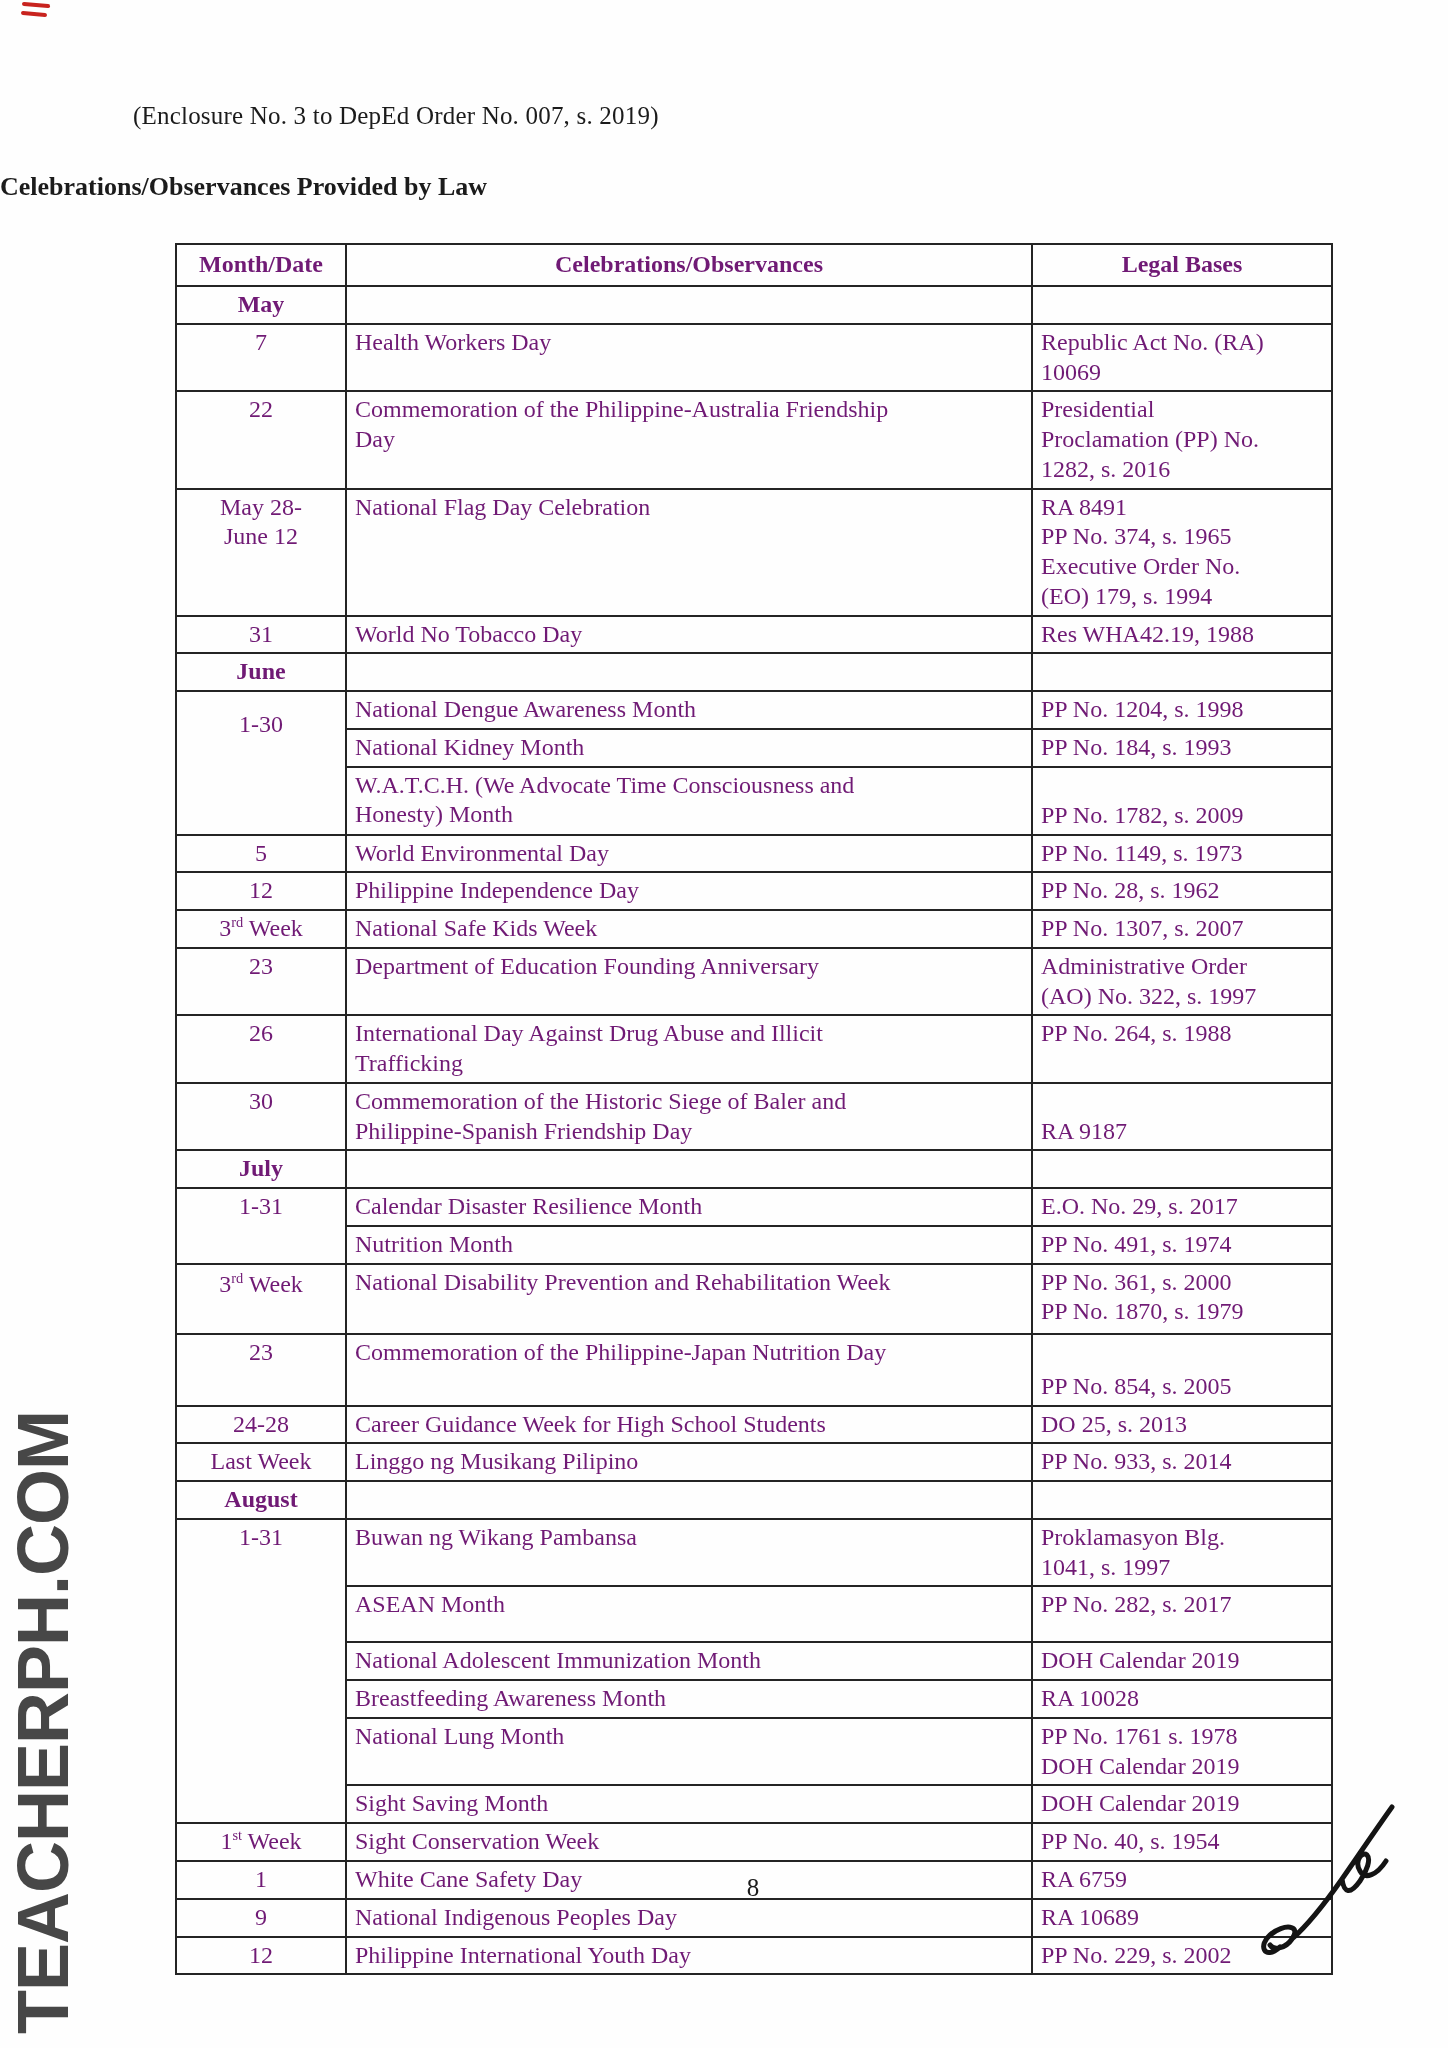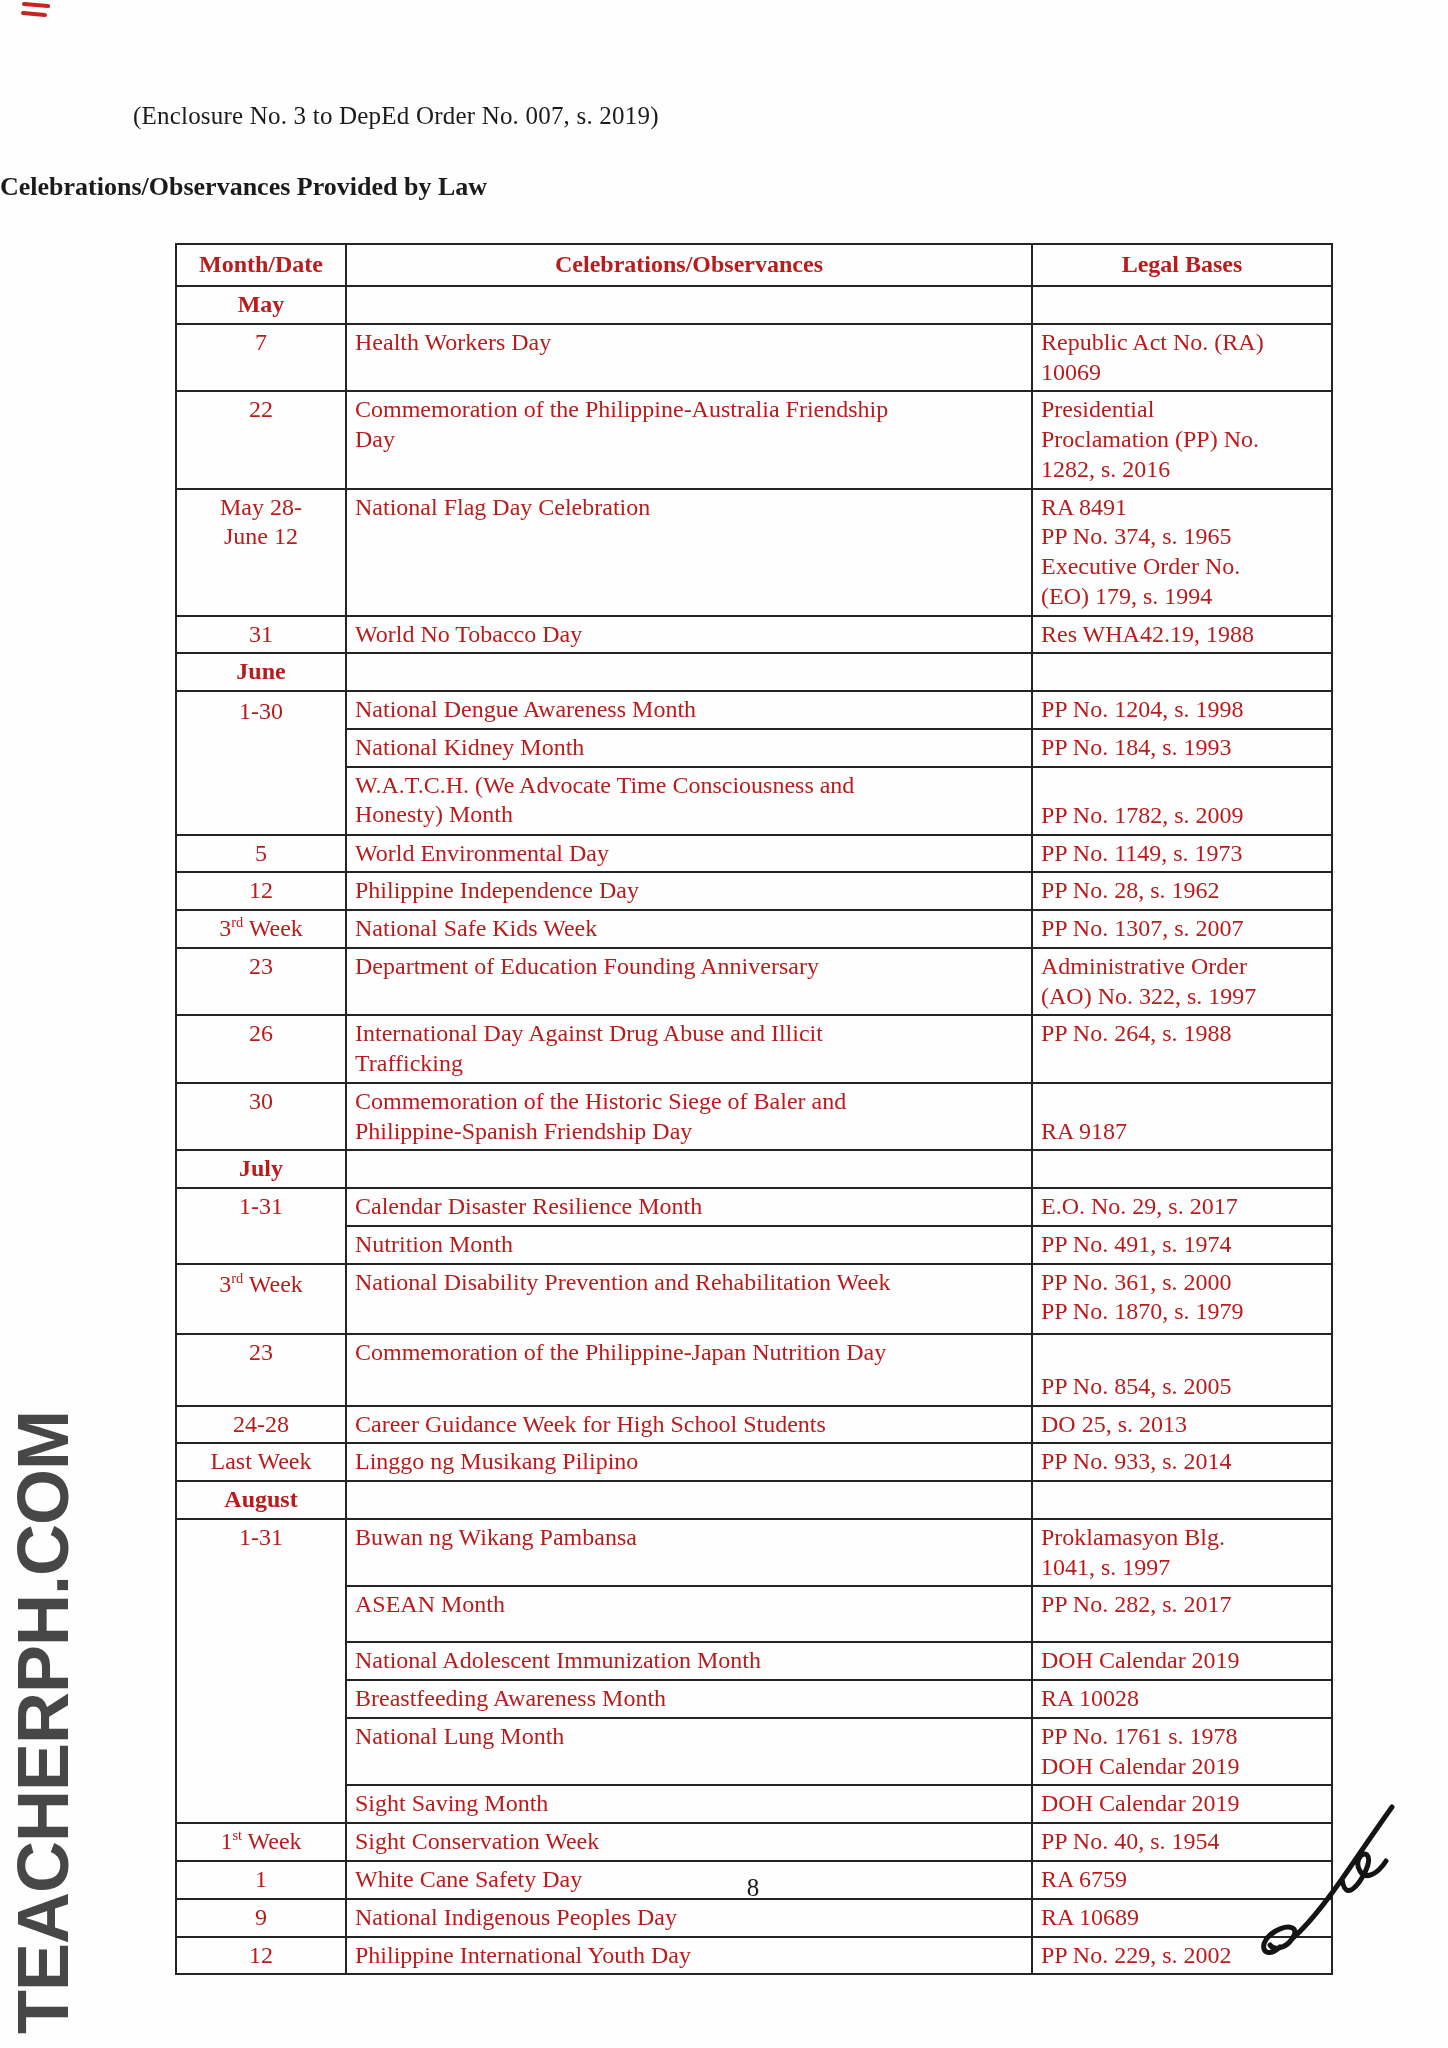--- a/index.html
+++ b/index.html
@@ -17,21 +17,21 @@
     position:absolute; left:133px; top:102px;
     font-size:25px; letter-spacing:0.2px; white-space:nowrap;
   }
   .doc-title {
     position:absolute; left:0; top:172px; width:1400px;
     font-size:26px; font-weight:bold;
   }
   table.obs-table {
     position:absolute; left:175px; top:243px;
     width:1156px; border-collapse:collapse; table-layout:fixed;
-    font-size:24px; color:#b91c1c;
+    font-size:24px; color:#701a75;
   }
   .obs-table col.c1 { width:170px; }
   .obs-table col.c2 { width:686px; }
   .obs-table col.c3 { width:300px; }
   .obs-table th, .obs-table td {
     border:2px solid #242424;
     padding:3px 8px;
     vertical-align:top;
     line-height:1.24;
   }
@@ -111,21 +111,21 @@
           <td class="c-date">31</td>
           <td class="c-celeb">World No Tobacco Day</td>
           <td class="c-legal">Res WHA42.19, 1988</td>
         </tr>
         <tr class="month-row">
           <td class="c-date month-name">June</td>
           <td class="c-celeb"></td>
           <td class="c-legal"></td>
         </tr>
         <tr style="height: 33px;">
-          <td class="c-date" rowspan="3" style="vertical-align:top;padding-top:5px">1-30</td>
+          <td class="c-date" rowspan="3" style="vertical-align:top;padding-top:18px">1-30</td>
           <td class="c-celeb">National Dengue Awareness Month</td>
           <td class="c-legal">PP No. 1204, s. 1998</td>
         </tr>
         <tr style="height: 33px;">
           <td class="c-celeb">National Kidney Month</td>
           <td class="c-legal">PP No. 184, s. 1993</td>
         </tr>
         <tr style="height: 68px;">
           <td class="c-celeb">W.A.T.C.H. (We Advocate Time Consciousness and<br>Honesty) Month</td>
           <td class="c-legal" style="vertical-align:bottom">PP No. 1782, s. 2009</td>

